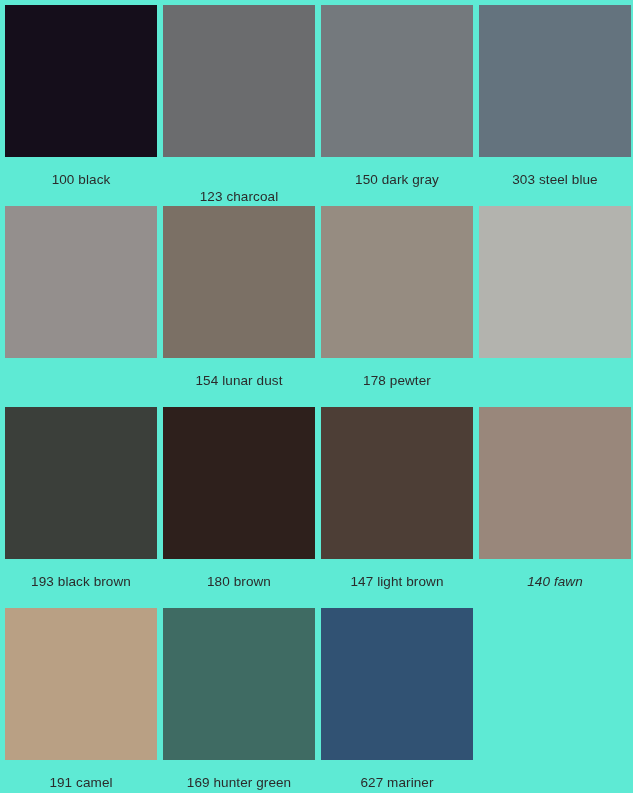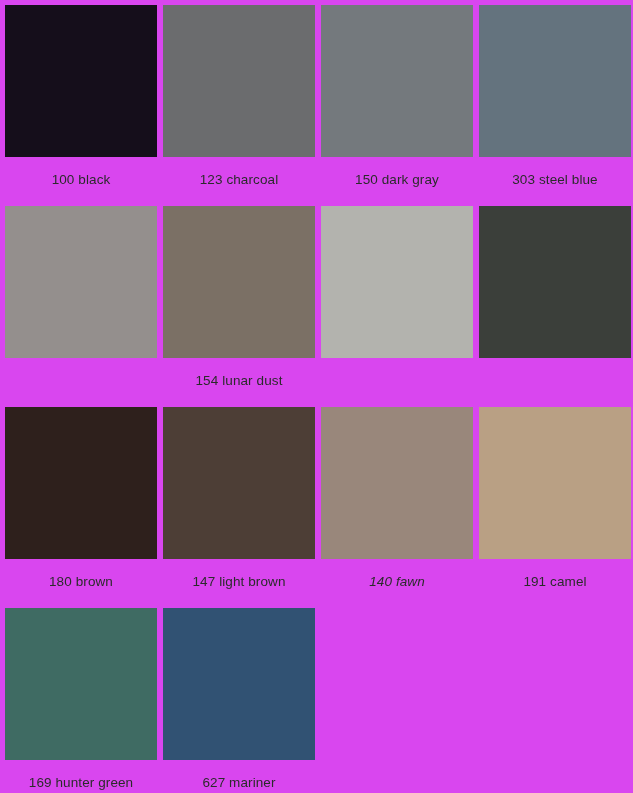--- a/index.html
+++ b/index.html
@@ -47,49 +47,54 @@
     font-size: 13.5px;
     color: #2b2b2b;
     letter-spacing: 0.1px;
     white-space: nowrap;
     overflow: hidden;
   }
 </style>
 </head>
 <body>
 
-<div id="palette-grid" style="background: #d946ef;">
+<div id="palette-grid" style="background: #5eead4;">
     <div class="swatch-cell">
       <div class="swatch-chip" style="background: rgb(21, 14, 27);"></div>
       <div class="swatch-label" style="color: rgb(43, 43, 43);">100 black</div>
     </div>
     <div class="swatch-cell">
       <div class="swatch-chip" style="background: rgb(107, 108, 110);"></div>
-      <div class="swatch-label" style="color: rgb(43, 43, 43);">123 charcoal</div>
+      <div class="swatch-label" style="color: rgb(43, 43, 43); margin-top: 17px;">123 charcoal</div>
     </div>
     <div class="swatch-cell">
       <div class="swatch-chip" style="background: rgb(116, 121, 125);"></div>
       <div class="swatch-label" style="color: rgb(43, 43, 43);">150 dark gray</div>
     </div>
     <div class="swatch-cell">
       <div class="swatch-chip" style="background: rgb(100, 115, 126);"></div>
       <div class="swatch-label" style="color: rgb(43, 43, 43);">303 steel blue</div>
     </div>
     <div class="swatch-cell">
       <div class="swatch-chip" style="background: rgb(148, 143, 141);"></div>
     </div>
     <div class="swatch-cell">
       <div class="swatch-chip" style="background: rgb(123, 112, 101);"></div>
       <div class="swatch-label" style="color: rgb(43, 43, 43);">154 lunar dust</div>
     </div>
     <div class="swatch-cell">
+      <div class="swatch-chip" style="background: rgb(150, 140, 129);"></div>
+      <div class="swatch-label" style="color: rgb(43, 43, 43);">178 pewter</div>
+    </div>
+    <div class="swatch-cell">
       <div class="swatch-chip" style="background: rgb(179, 179, 174);"></div>
     </div>
     <div class="swatch-cell">
       <div class="swatch-chip" style="background: rgb(59, 63, 58);"></div>
+      <div class="swatch-label" style="color: rgb(43, 43, 43);">193 black brown</div>
     </div>
     <div class="swatch-cell">
       <div class="swatch-chip" style="background: rgb(46, 32, 28);"></div>
       <div class="swatch-label" style="color: rgb(43, 43, 43);">180 brown</div>
     </div>
     <div class="swatch-cell">
       <div class="swatch-chip" style="background: rgb(77, 62, 54);"></div>
       <div class="swatch-label" style="color: rgb(43, 43, 43);">147 light brown</div>
     </div>
     <div class="swatch-cell">

